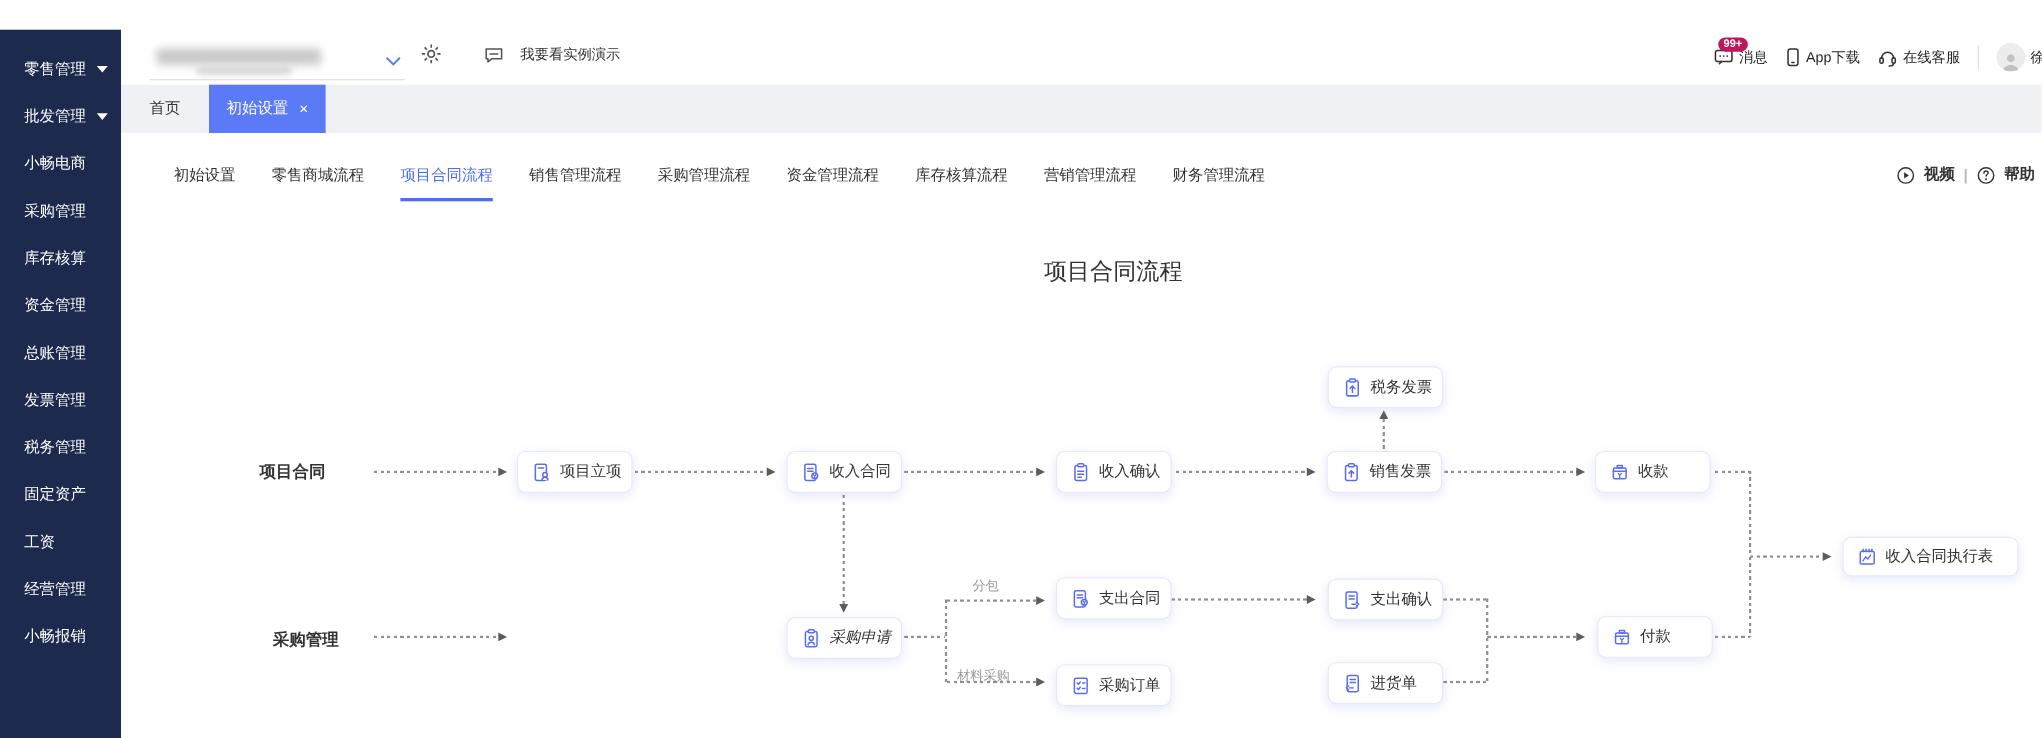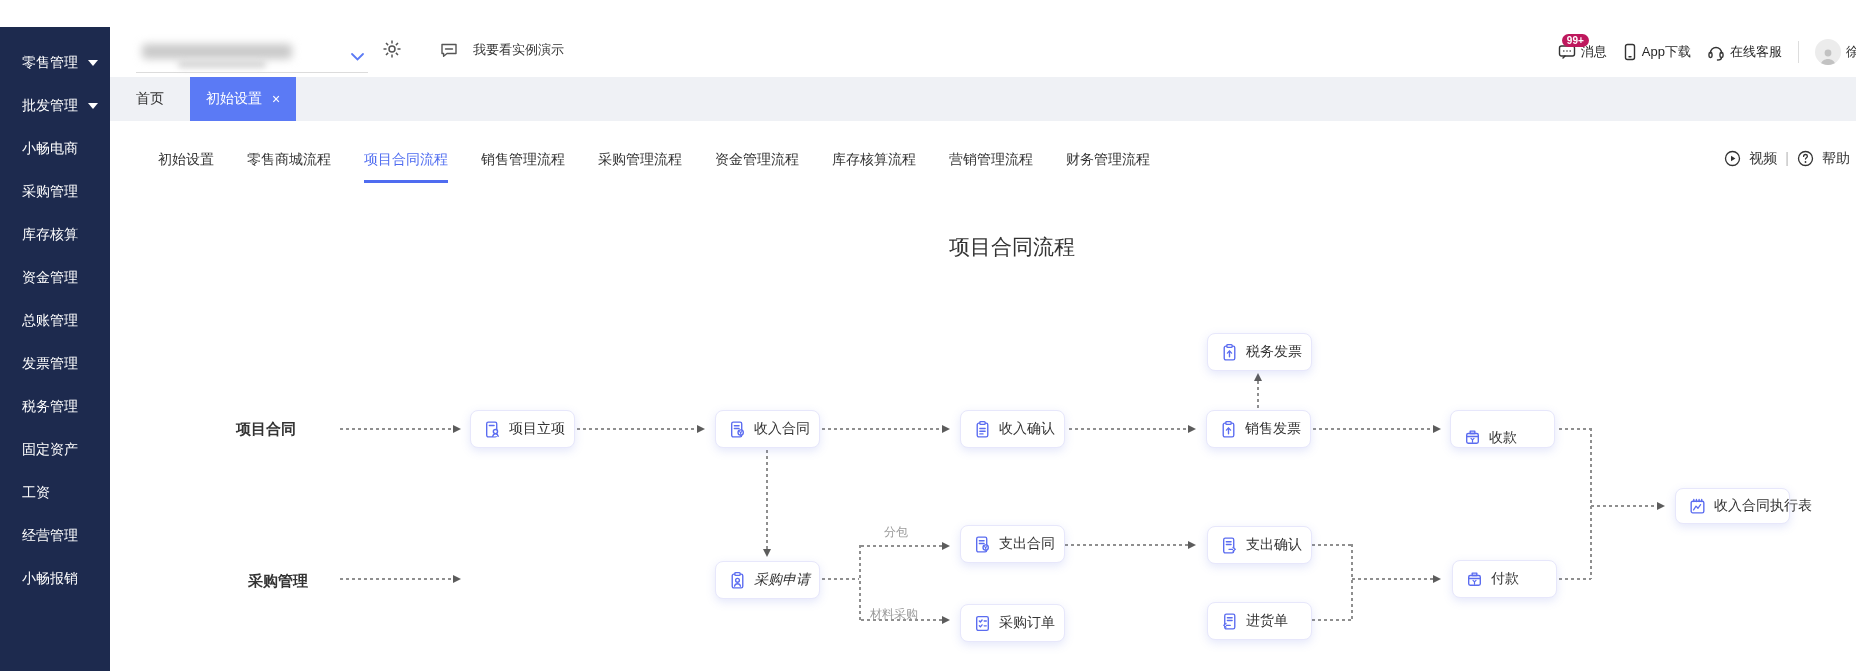--- a/index.html
+++ b/index.html
@@ -35,21 +35,21 @@
   .tab-home{display:flex;align-items:center;font-size:14px;color:#333;margin-right:20px;padding:0 6px;cursor:pointer;}
   .tab-active{display:flex;align-items:center;gap:10px;background:#5b7af5;color:#fff;font-size:14px;padding:0 16px;cursor:pointer;}
   .tab-close{font-size:14px;line-height:14px;cursor:pointer;}
 
   
   .content{position:absolute;left:110px;top:121px;right:0;bottom:0;background:#fff;}
   .subnav{position:relative;height:64px;}
   .snav{display:flex;gap:33px;padding-left:48px;padding-top:30px;font-size:14px;color:#333;}
   .snav-item{cursor:pointer;padding-bottom:11px;white-space:nowrap;}
   .snav-item.active{color:#4f6cf0;border-bottom:3px solid #4f6cf0;}
-  .snav-right{position:absolute;right:6px;top:29px;display:flex;align-items:flex-start;gap:8px;font-size:14px;color:#333;}
+  .snav-right{position:absolute;right:6px;top:29px;display:flex;align-items:center;gap:8px;font-size:14px;color:#333;font-weight:bold;}
   .snav-right .sep{color:#bbb;}
   .snav-right span{cursor:pointer;}
 
   
   .diagram{position:absolute;left:0;top:0;width:1856px;height:671px;}
   .dtitle{position:absolute;left:912px;top:233px;width:200px;text-align:center;font-size:21px;color:#333;font-weight:500;}
   .flow-label{position:absolute;font-size:15px;font-weight:bold;color:#333;white-space:nowrap;}
   .fnode{position:absolute;height:38px;width:105px;box-sizing:border-box;background:#fff;border:1px solid #e7e7fb;border-radius:8px;
          box-shadow:0 3px 10px rgba(108,120,225,.18);display:flex;align-items:center;gap:7px;padding-left:12px;
          font-size:14px;color:#333;cursor:pointer;white-space:nowrap;}
@@ -320,21 +320,21 @@
         <span class="ic">
           <svg width="19" height="19" viewBox="0 0 18 18" fill="none" stroke="#5b6cf0" stroke-width="1.3" stroke-linecap="round" stroke-linejoin="round">
             <rect x="4" y="3" width="10" height="13" rx="1.5"></rect>
             <rect x="6.5" y="1.5" width="5" height="2.6" rx="0.8" fill="#fff"></rect>
             <path d="M9 13V7.8"></path>
             <path d="M7 9.6 9 7.6l2 2"></path>
           </svg>
         </span>
         <span>销售发票</span>
       </div>
-      <div class="fnode" style="left: 1450px; top: 410px; align-items: flex-end;">
+      <div class="fnode" style="left: 1450px; top: 410px;">
         <span class="ic">
           <svg width="19" height="19" viewBox="0 0 18 18" fill="none" stroke="#5b6cf0" stroke-width="1.3" stroke-linecap="round" stroke-linejoin="round">
             <rect x="3.5" y="5.2" width="11" height="9.3" rx="1.4"></rect>
             <path d="M3.5 8h11"></path>
             <path d="M6.8 3h4.4v2.2H6.8z"></path>
             <path d="M7.6 9.8 9 11.3l1.4-1.5M9 11.3v2.2" stroke-width="1.15"></path>
           </svg>
         </span>
         <span>收款</span>
       </div>
@@ -395,21 +395,21 @@
         <span class="ic">
           <svg width="19" height="19" viewBox="0 0 18 18" fill="none" stroke="#5b6cf0" stroke-width="1.3" stroke-linecap="round" stroke-linejoin="round">
             <rect x="3.5" y="5.2" width="11" height="9.3" rx="1.4"></rect>
             <path d="M3.5 8h11"></path>
             <path d="M6.8 3h4.4v2.2H6.8z"></path>
             <path d="M7.6 9.8 9 11.3l1.4-1.5M9 11.3v2.2" stroke-width="1.15"></path>
           </svg>
         </span>
         <span>付款</span>
       </div>
-      <div class="fnode" style="left: 1675px; top: 488px; width: 115px; height: 36px;">
+      <div class="fnode" style="left: 1675px; top: 488px; width: 160px; height: 36px;">
         <span class="ic">
           <svg width="19" height="19" viewBox="0 0 18 18" fill="none" stroke="#5b6cf0" stroke-width="1.3" stroke-linecap="round" stroke-linejoin="round">
             <rect x="3" y="4" width="12" height="11" rx="1.5"></rect>
             <path d="M5.5 2.3v2M8 2.3v2M10.5 2.3v2M13 2.3v2"></path>
             <path d="M5.3 12.2l2.3-3.5 1.8 2 2.5-3.5" stroke-width="1.2"></path>
           </svg>
         </span>
         <span>收入合同执行表</span>
       </div>
     </div>

